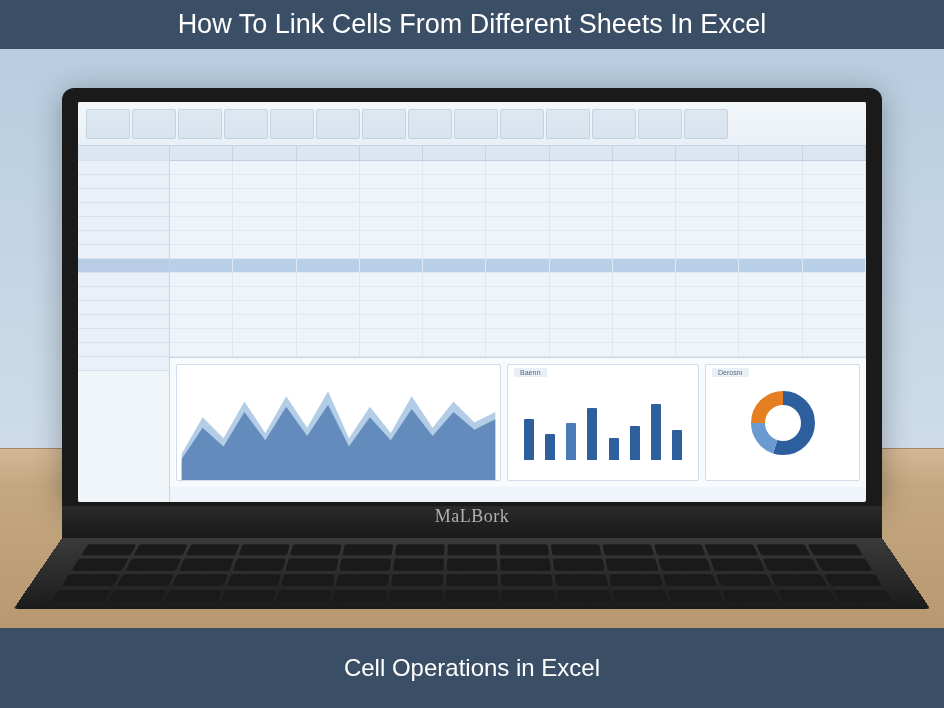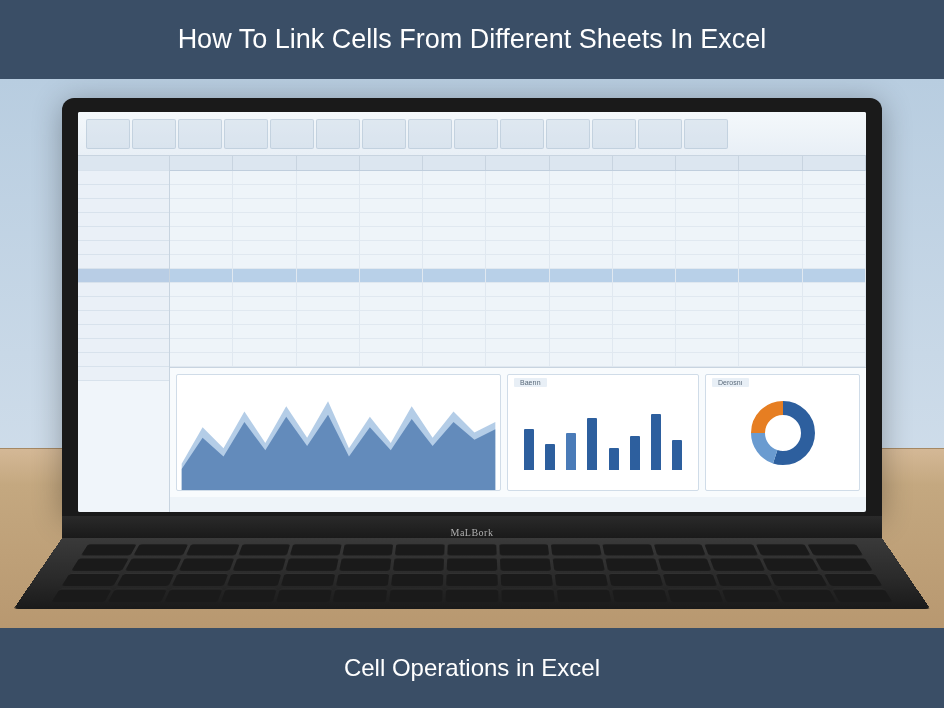--- a/index.html
+++ b/index.html
@@ -8,21 +8,21 @@
       height: 708px;
       font-family: -apple-system, BlinkMacSystemFont, 'Segoe UI', Arial, sans-serif;
       overflow: hidden;
       display: flex;
       flex-direction: column;
       background: #c5d5e5;
     }
     .header-banner {
       background: #3a4e66;
       color: #ffffff;
-      padding: 24px 20px;
+      padding: 9px 20px;
       text-align: center;
       font-size: 27px;
       font-weight: 500;
     }
     .footer-banner {
       background: #3a4e66;
       color: #ffffff;
       padding: 26px 20px;
       text-align: center;
       font-size: 24px;
@@ -194,27 +194,27 @@
       padding: 1px 6px;
       border-radius: 1px;
     }
     .bar {
       width: 10px;
       background: #2d5f9e;
       border-radius: 1px 1px 0 0;
     }
     .bar:nth-child(4) { background: #4a7bb8; }
     .hinge {
-      height: 22px;
+      height: 32px;
       background: linear-gradient(180deg, #2a2a2a 0%, #1a1a1a 100%);
       display: flex;
-      align-items: flex-end;
+      align-items: flex-start;
       justify-content: center;
       color: #b0b0b0;
-      font-size: 10px;
+      font-size: 18px;
       font-family: Georgia, serif;
       letter-spacing: 0.5px;
     }
     .keyboard-base {
       height: 90px;
       background: linear-gradient(180deg, #3a3a3a 0%, #2a2a2a 60%, #1a1a1a 100%);
       border-radius: 0 0 4px 4px;
       transform: perspective(600px) rotateX(45deg);
       transform-origin: top;
       padding: 8px 30px;

